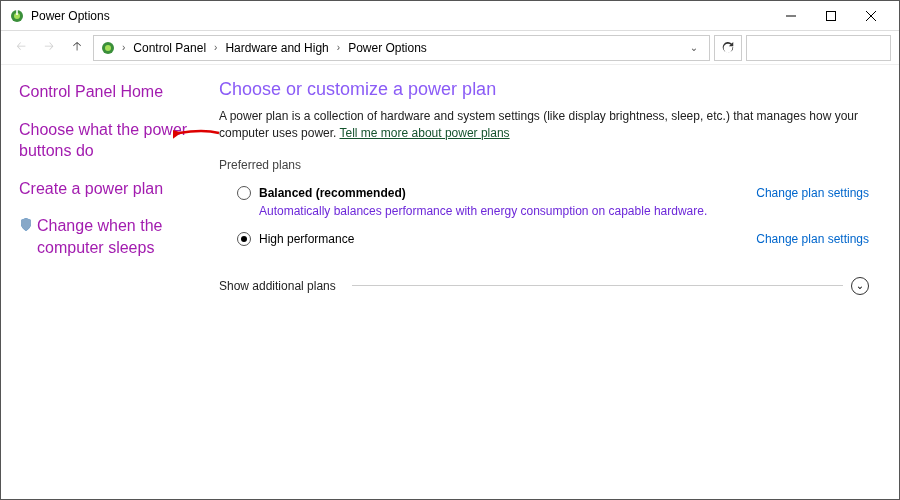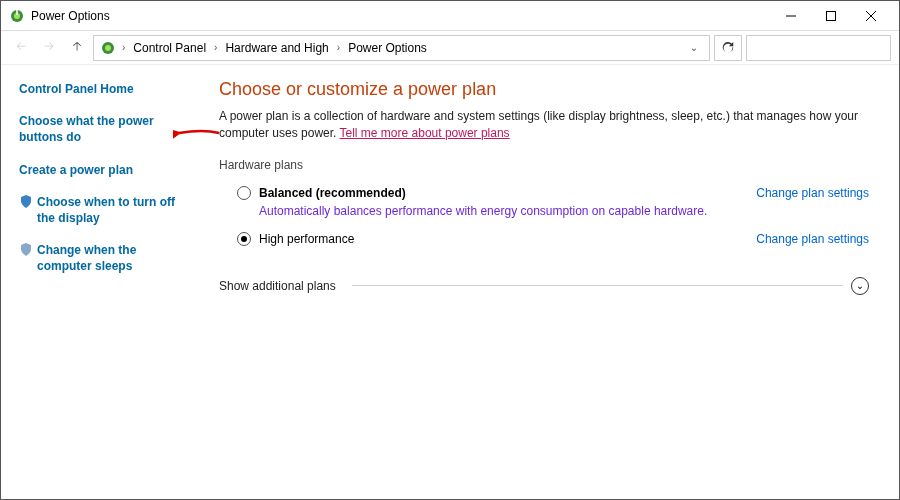--- a/index.html
+++ b/index.html
@@ -15,27 +15,27 @@
   .nav-arrow.dim { opacity:0.4; }
   .up-arrow { color:#333; }
   .addrbox { flex:1; height:26px; border:1px solid #ccc; display:flex; align-items:center; padding:0 6px; gap:2px; position:relative; }
   .addrbox .chev { color:#555; font-size:10px; padding:0 4px; }
   .addrbox .crumb { font-size:12px; padding:0 2px; }
   .addrbox .drop { margin-left:auto; width:18px; text-align:center; color:#555; font-size:10px; }
   .refresh { width:28px; height:26px; border:1px solid #ccc; display:flex; align-items:center; justify-content:center; }
   .search { width:145px; height:26px; border:1px solid #ccc; }
   .body { display:flex; height: calc(500px - 30px - 34px - 2px); }
   .sidebar { width:200px; padding:16px 8px 0 18px; }
-  .sidebar a { display:block; color:#0369a1; text-decoration:none; font-size:12px; line-height:1.35; margin-bottom:16px;font-weight:bold; }
+  .sidebar a { display:block; color:#a21caf; text-decoration:none; font-size:16px; line-height:1.35; margin-bottom:16px; }
   .sidebar .sub { padding-left:18px; position:relative; }
   .sidebar .subicon { position:absolute; left:0; top:1px; width:14px; height:14px; }
   .main { flex:1; padding:14px 30px 0 18px; position:relative; }
-  h1 { font-size:18px; font-weight:400; color:#c2410c; margin-bottom:8px; }
+  h1 { font-size:18px; font-weight:400; color:#8b5cf6; margin-bottom:8px; }
   .desc { font-size:12px; line-height:1.4; color:#222; }
-  .desc a { color:#be185d; }
+  .desc a { color:#14532d; }
   .group { margin-top:16px; position:relative; }
   .group-label { font-size:12px; color:#444; background:#fff; padding-right:6px; position:relative; }
   .group-line { position:absolute; top:8px; left:0; right:0; height:1px; background:#ccc; z-index:-1; }
   .plan { margin:14px 0 14px 18px; }
   .plan-row { display:flex; align-items:center; }
   .plan-name { font-size:12px; }
   .plan-name.bold { font-weight:700; }
   .plan-link { margin-left:auto; color:#0066cc; font-size:12px; text-decoration:none; }
   .plan-desc { font-size:12px; color:#6d28d9; margin:4px 0 0 22px; }
   .radio { width:14px; height:14px; border:1px solid #555; border-radius:50%; margin-right:8px; display:inline-flex; align-items:center; justify-content:center; flex-shrink:0; }
@@ -112,39 +112,38 @@
   <div class="body">
 
     <div class="sidebar">
       <a href="#">Control Panel Home</a>
       <a href="#">Choose what the power buttons do</a>
       <a href="#">Create a power plan</a>
       <a href="#" class="sub">
         <span class="subicon"><svg viewBox="0 0 14 14">
               <path d="M7 0l5 2v4c0 4-5 7-5 7S2 10 2 6V2z" fill="#3b82c4"></path>
             </svg></span>
-        <span>Choose when to turn off the display</span>
       </a>
       <a href="#" class="sub">
         <span class="subicon"><svg viewBox="0 0 14 14">
               <path d="M7 0l5 2v4c0 4-5 7-5 7S2 10 2 6V2z" fill="#87a8c8"></path>
             </svg></span>
         <span>Change when the computer sleeps</span>
       </a>
     </div>
 
     <div class="main">
       <h1>Choose or customize a power plan</h1>
       <p class="desc">
         <span>A power plan is a collection of hardware and system settings (like display brightness, sleep, etc.) that manages how your computer uses power. </span><a href="#">Tell me more about power plans</a>
       </p>
 
       <div class="group">
         <div class="group-line"></div>
-        <span class="group-label">Hardware plans</span>
+        <span class="group-label">Preferred plans</span>
 
         <div class="plan">
           <div class="plan-row">
             <span class="radio"></span>
             <span class="plan-name bold">Balanced (recommended)</span>
             <a href="#" class="plan-link">Change plan settings</a>
           </div>
           <div class="plan-desc">Automatically balances performance with energy consumption on capable hardware.</div>
         </div>
 

